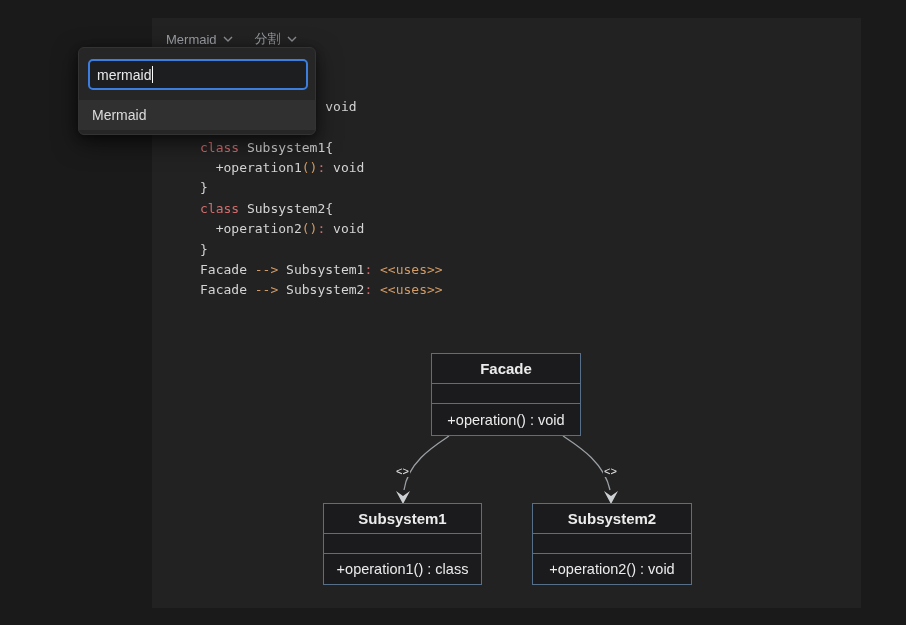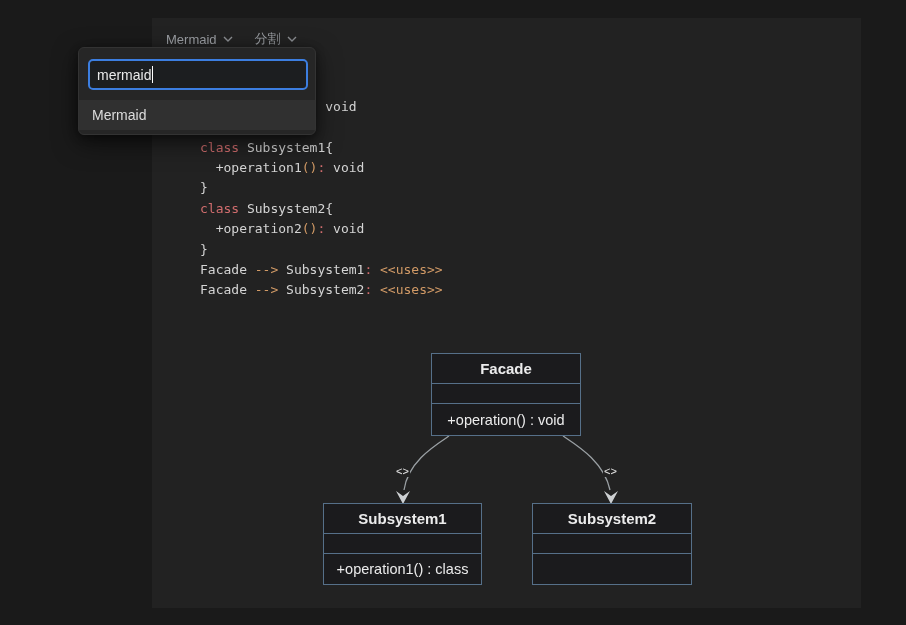--- a/index.html
+++ b/index.html
@@ -132,20 +132,21 @@
 
   <div class="class-box" style="left:171px; top:485px; width:159px; height:82px;">
     <div class="class-title">Subsystem1</div>
     <div class="class-attrs"></div>
     <div class="class-methods">+operation1() : class</div>
   </div>
 
   <div class="class-box" style="left:380px; top:485px; width:160px; height:82px;">
     <div class="class-title">Subsystem2</div>
     <div class="class-attrs"></div>
+    <div class="class-methods">+operation2() : void</div>
   </div>
 
 </div>
 
 <div class="popup">
   <div class="popup-input">
     <span>mermaid</span>
       <span class="caret"></span>
   </div>
   <div class="popup-item">

